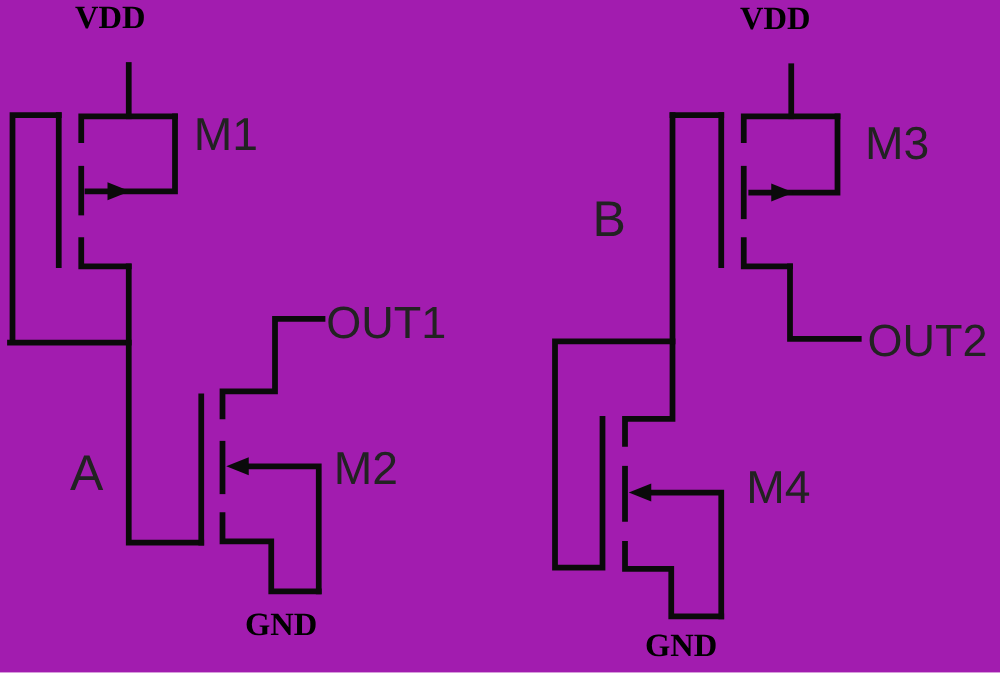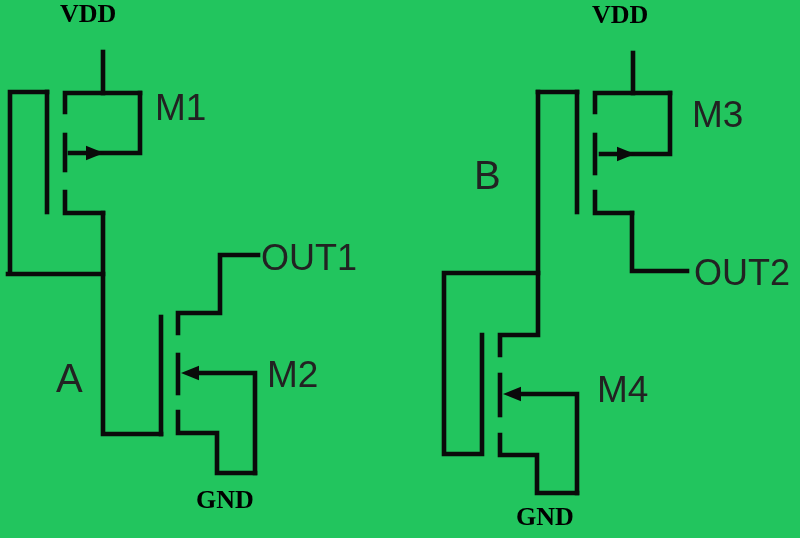--- a/index.html
+++ b/index.html
@@ -4,21 +4,21 @@
 <style>
   html, body {
     margin: 0;
     padding: 0;
     background: #ffffff;
   }
   .stage {
     position: relative;
     width: 800px;
     height: 538px;
-    background: #22c55e;
+    background: #a21caf;
     overflow: hidden;
   }
   svg { display: block; }
   .wire {
     fill: none;
     stroke-width: 4.6;
     stroke-linecap: square;
     stroke-linejoin: miter;
   }
   .lbl-sans {

